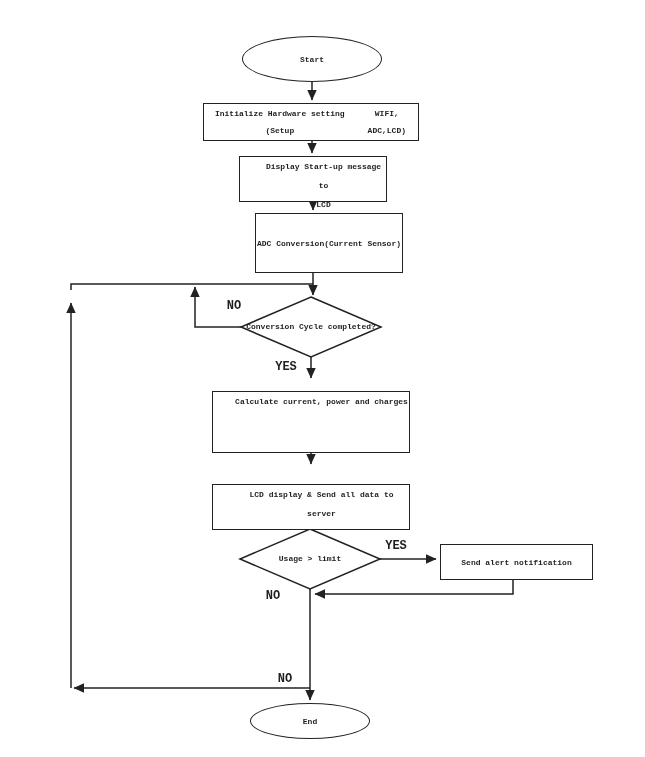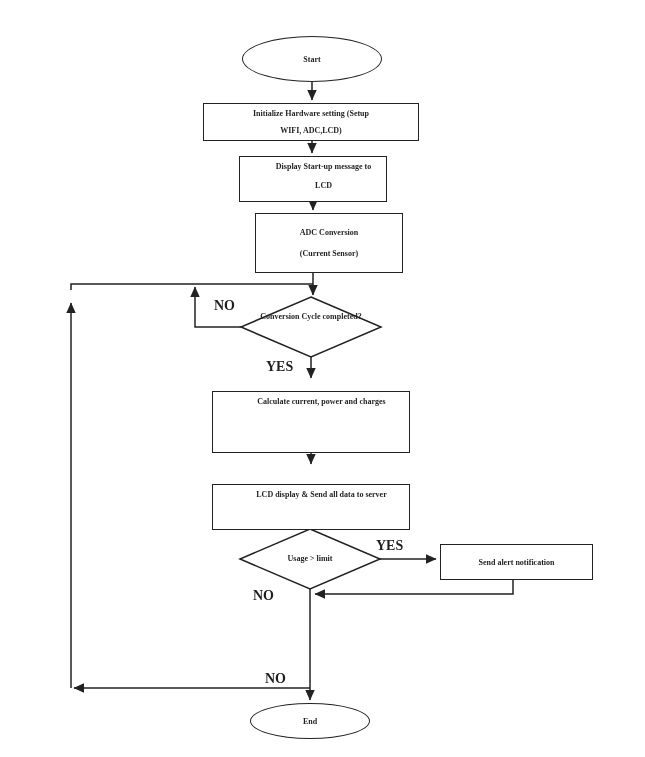--- a/index.html
+++ b/index.html
@@ -1,27 +1,27 @@
 <!DOCTYPE html>
 <html><head>
 <meta charset="utf-8">
 <style>
   html,body{margin:0;padding:0;background:#fff;}
   .canvas{position:relative;width:645px;height:757px;background:#ffffff;overflow:hidden;
-          font-family:Liberation Serif, serif;}
+          font-family:Liberation Mono, monospace;}
   .layer{position:absolute;left:0;top:0;}
   .node{position:absolute;box-sizing:border-box;border:1.5px solid #222;background:#fff;
         color:#1f1f1f;font-weight:bold;font-size:8px;line-height:19px;text-align:center;}
   .ellipse{border-radius:50%;display:flex;align-items:center;justify-content:center;}
-  .rect-center{display:flex;flex-direction:column;align-items:center;justify-content:center;}
+  .rect-center{display:flex;flex-direction:row;align-items:center;justify-content:center;}
   .rect-top{padding-top:0px;padding-left:21px;}
   .dlabel{position:absolute;color:#1f1f1f;font-weight:bold;font-size:8px;line-height:10px;
           text-align:center;}
-  .elabel{position:absolute;color:#1f1f1f;font-weight:bold;font-size:14px;line-height:10px;
-          text-align:left;width:40px;}
+  .elabel{position:absolute;color:#1f1f1f;font-weight:bold;font-size:12px;line-height:10px;
+          text-align:center;width:40px;}
   svg line,svg polyline,svg polygon{stroke:#222;stroke-width:1.5;fill:none;}
   svg polygon.diamond{fill:#ffffff;}
 </style>
 </head>
 <body>
 
 <div class="canvas">
 
   <svg class="layer" width="645" height="757">
     <defs>
@@ -70,21 +70,21 @@
   <div class="node rect-top" style="left:239px;top:156px;width:148px;height:46px;">
     <div>Display Start-up message to</div>
     <div>LCD</div>
   </div>
 
   <div class="node rect-center" style="left:239px;top:213px;width:148px;height:60px;line-height:21px;margin-left:16px;">
     <div>ADC Conversion</div>
     <div>(Current Sensor)</div>
   </div>
 
-  <div class="dlabel" style="left:236px;top:312px;width:150px;">Conversion Cycle completed?</div>
+  <div class="dlabel" style="left:236px;top:322px;width:150px;">Conversion Cycle completed?</div>
 
   <div class="node rect-top" style="left:212px;top:381px;width:198px;height:62px;margin-top:10px;">
     <div>Calculate current, power and charges</div>
   </div>
 
   <div class="node rect-top" style="left:212px;top:484px;width:198px;height:46px;text-align:center;">
     <div>LCD display &amp; Send all data to server</div>
   </div>
 
   <div class="dlabel" style="left:235px;top:554px;width:150px;">Usage &gt; limit</div>

